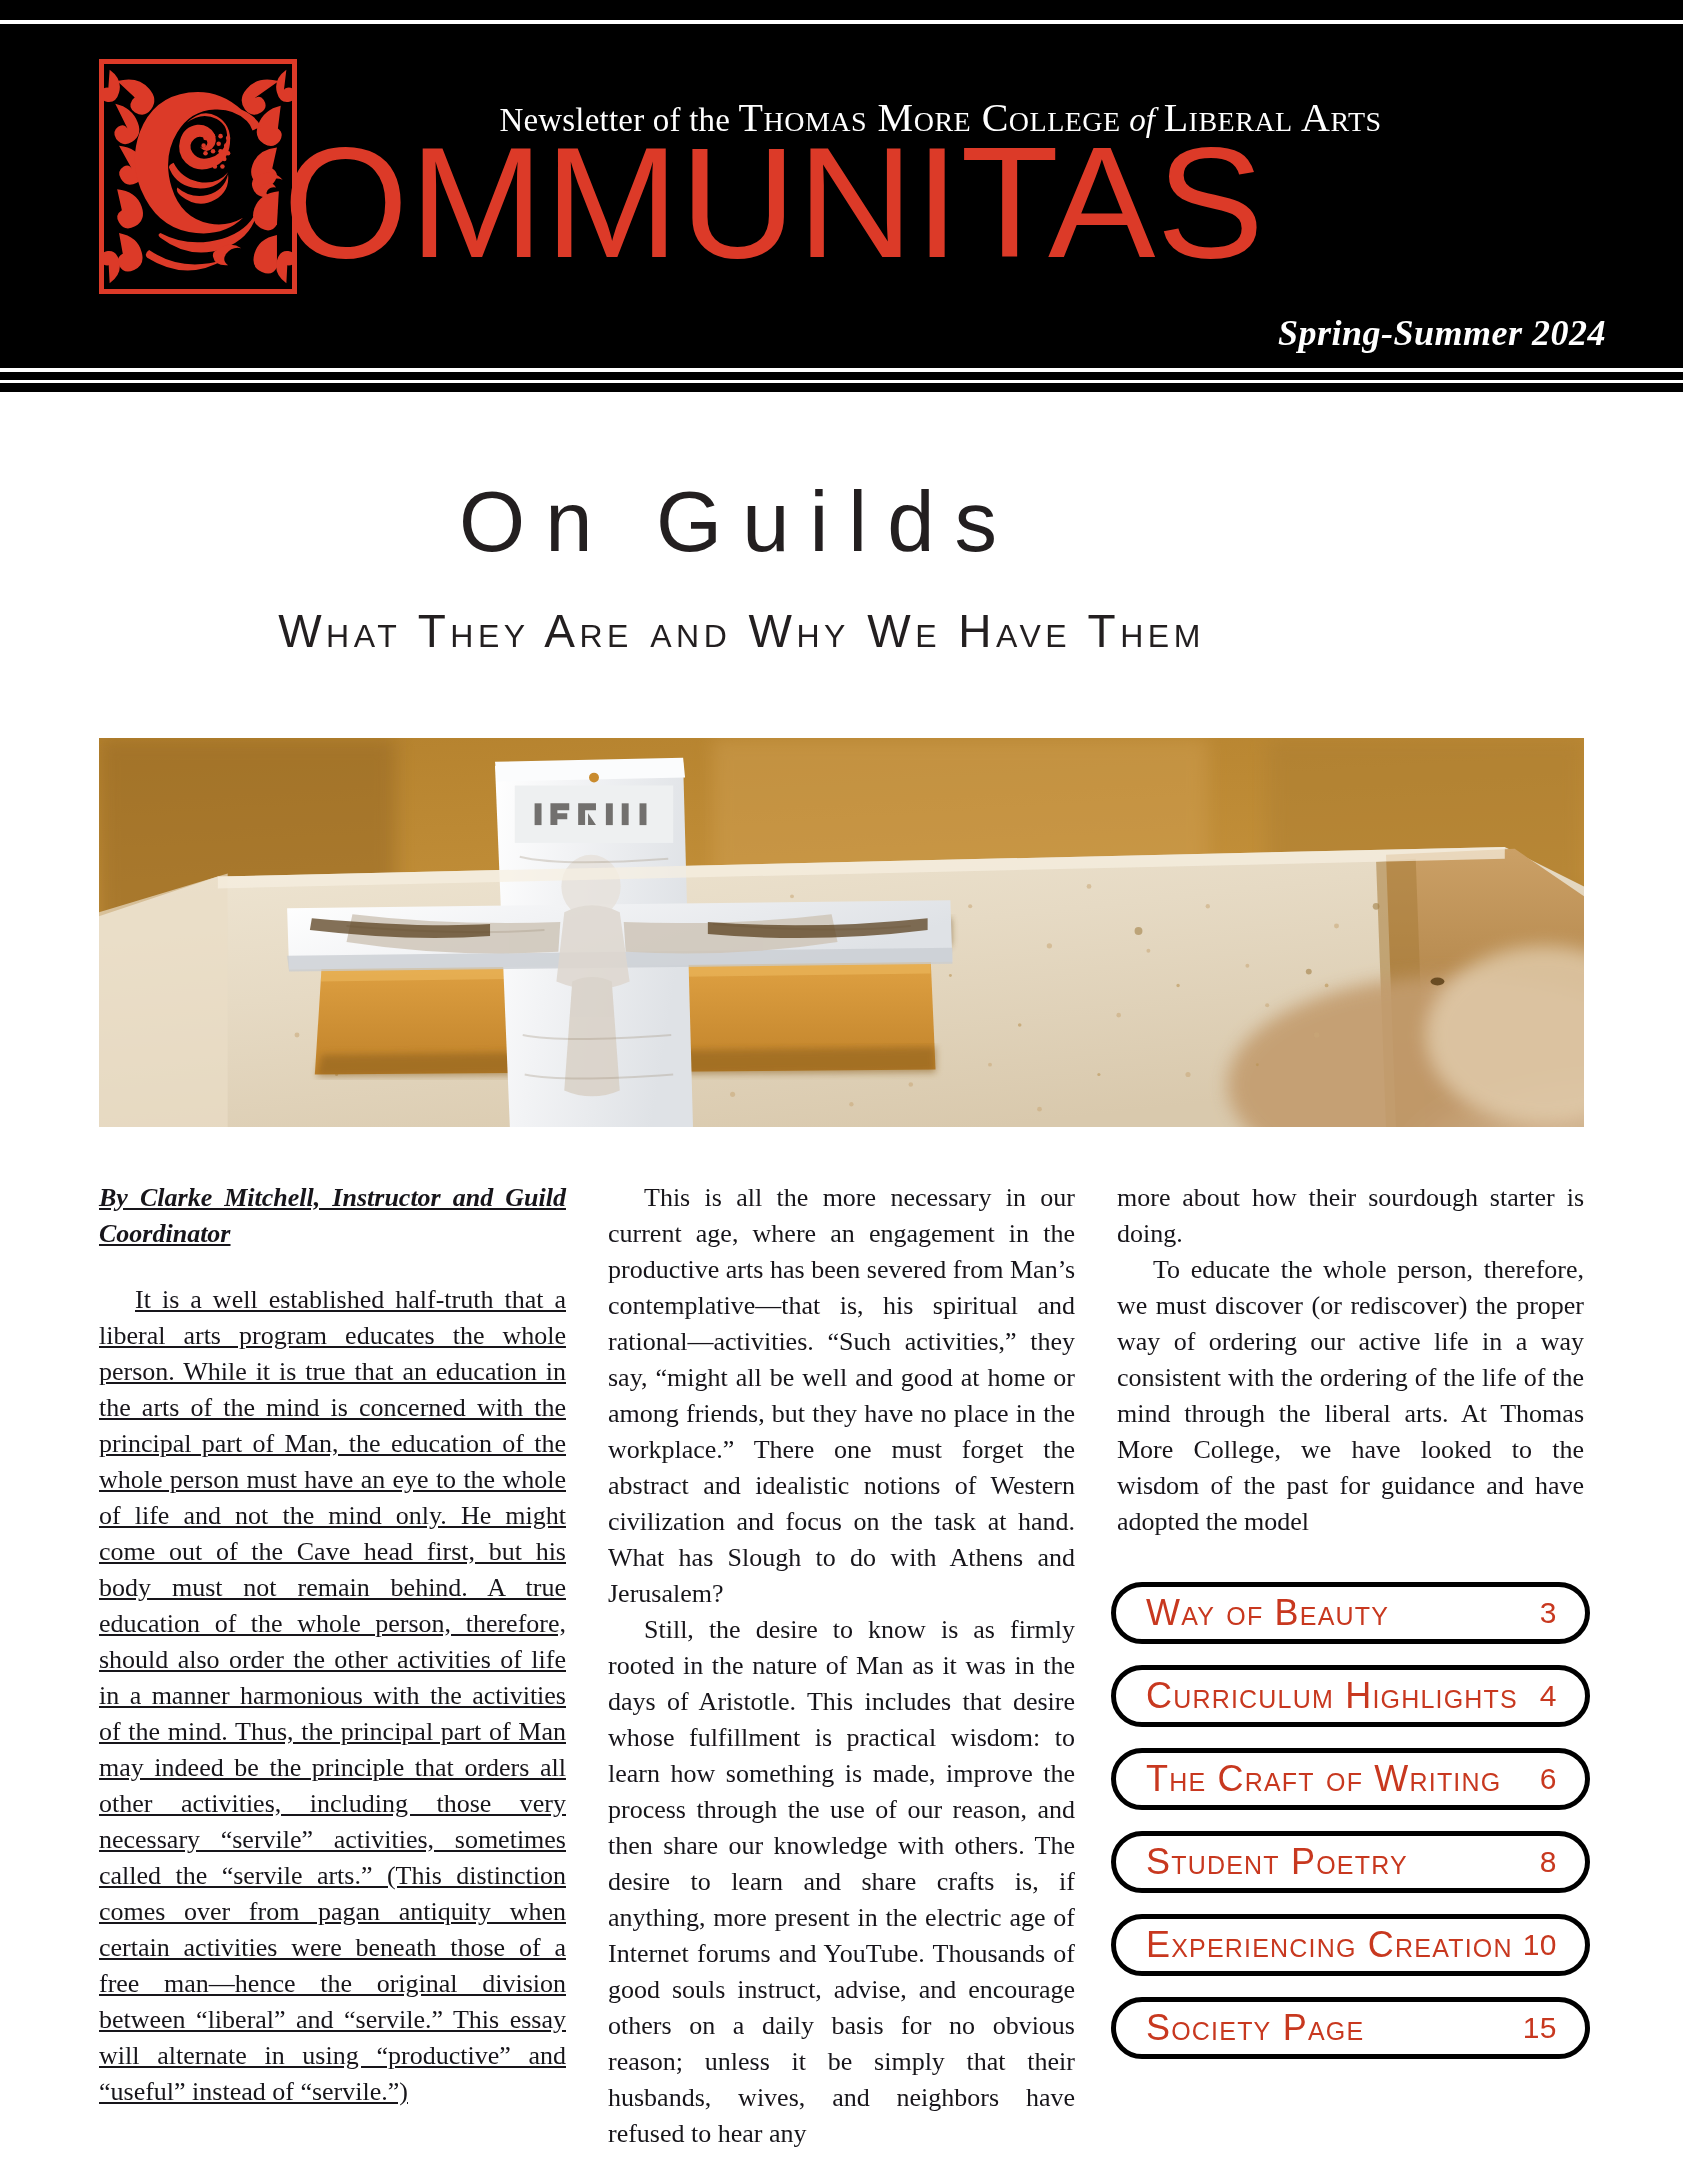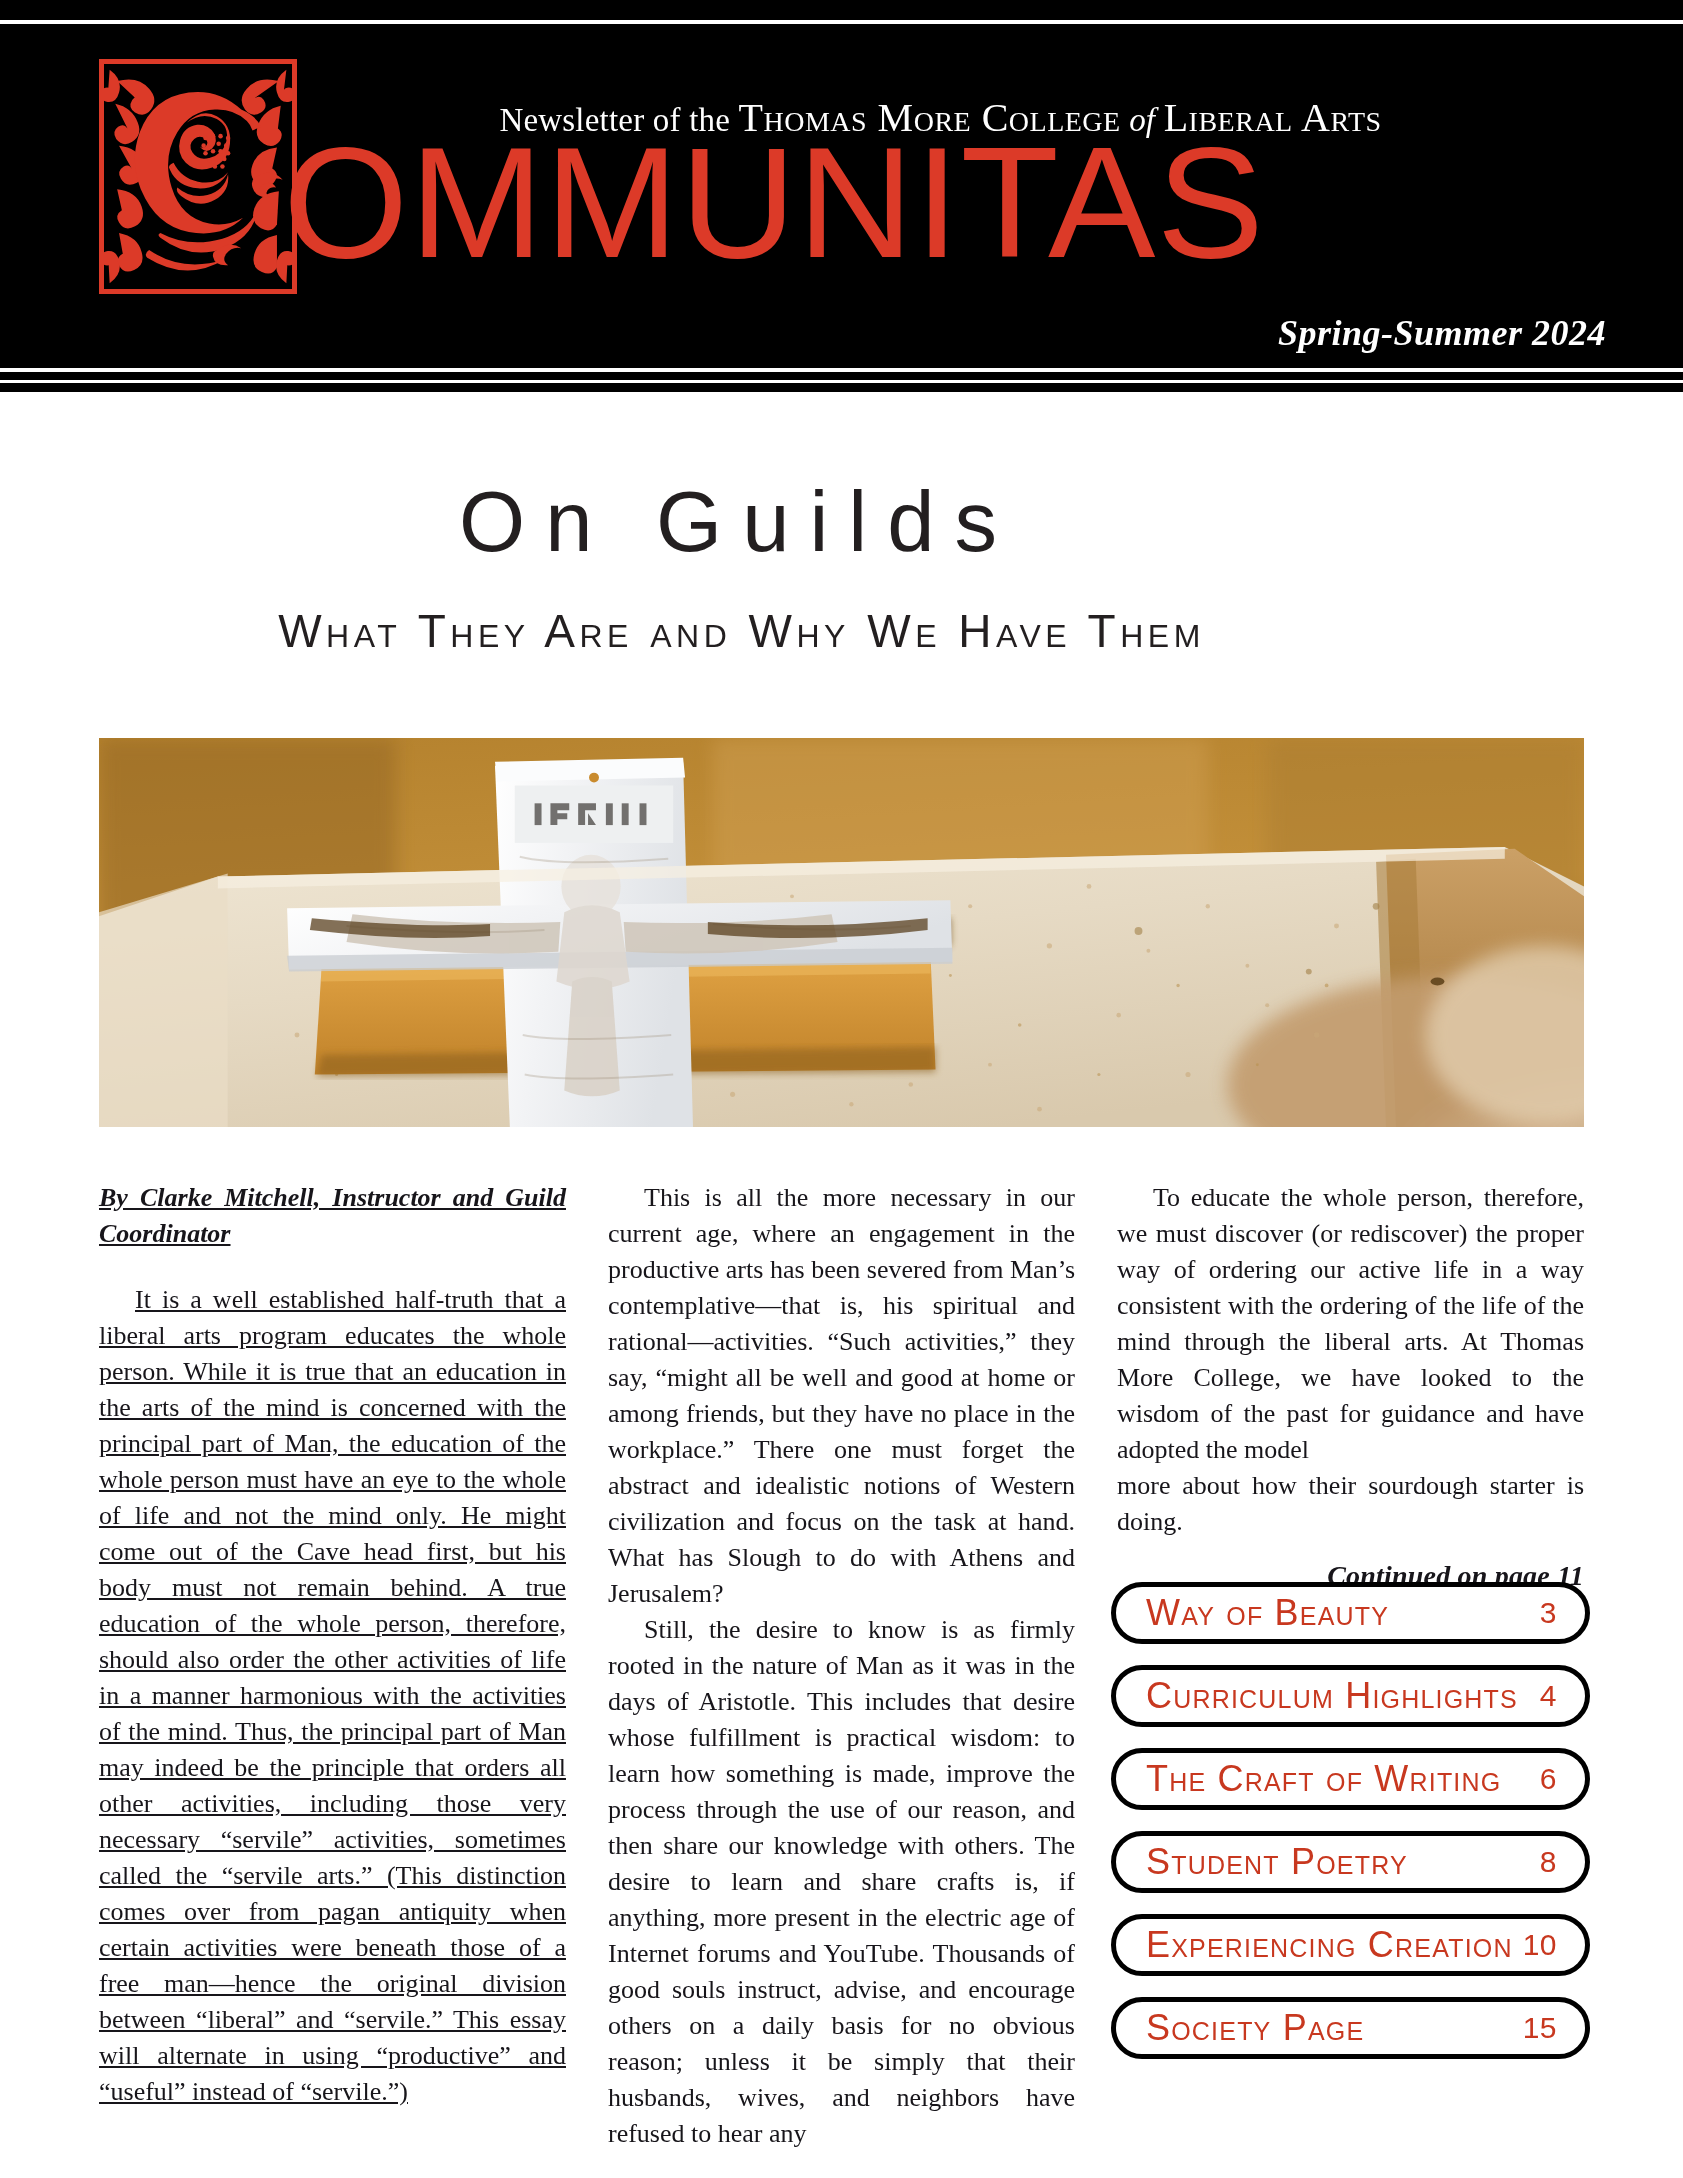--- a/index.html
+++ b/index.html
@@ -468,23 +468,22 @@
   <p class="byline">By Clarke Mitchell, Instructor and Guild Coordinator</p>
   <p class="body">It is a well established half-truth that a liberal arts program educates the whole person. While it is true that an education in the arts of the mind is concerned with the principal part of Man, the education of the whole person must have an eye to the whole of life and not the mind only. He might come out of the Cave head first, but his body must not remain behind. A true education of the whole person, therefore, should also order the other activities of life in a manner harmonious with the activities of the mind. Thus, the principal part of Man may indeed be the principle that orders all other activities, including those very necessary “servile” activities, sometimes called the “servile arts.” (This distinction comes over from pagan antiquity when certain activities were beneath those of a free man—hence the original division between “liberal” and “servile.” This essay will alternate in using “productive” and “useful” instead of “servile.”)</p>
 </div>
 
 <div class="col" id="col2">
   <p class="body">This is all the more necessary in our current age, where an engagement in the productive arts has been severed from Man’s contemplative—that is, his spiritual and rational—activities. “Such activities,” they say, “might all be well and good at home or among friends, but they have no place in the workplace.” There one must forget the abstract and idealistic notions of Western civilization and focus on the task at hand. What has Slough to do with Athens and Jerusalem?</p>
   <p class="body">Still, the desire to know is as firmly rooted in the nature of Man as it was in the days of Aristotle. This includes that desire whose fulfillment is practical wisdom: to learn how something is made, improve the process through the use of our reason, and then share our knowledge with others. The desire to learn and share crafts is, if anything, more present in the electric age of Internet forums and YouTube. Thousands of good souls instruct, advise, and encourage others on a daily basis for no obvious reason; unless it be simply that their husbands, wives, and neighbors have refused to hear any</p>
 </div>
 
 <div class="col" id="col3">
+  <p class="body noindent">more about how their sourdough starter is doing.</p>
   <p class="body">To educate the whole person, therefore, we must discover (or rediscover) the proper way of ordering our active life in a way consistent with the ordering of the life of the mind through the liberal arts. At Thomas More College, we have looked to the wisdom of the past for guidance and have adopted the model</p>
-  <p class="body noindent">more about how their sourdough starter is doing.</p>
-  <p class="continued">Continued on page 11</p>
 </div>
 
 <div class="toc">
   <div class="toc-item">
     <span class="toc-label">Way of Beauty</span>
     <span class="toc-page">3</span>
   </div>
   <div class="toc-item">
     <span class="toc-label">Curriculum Highlights</span>
     <span class="toc-page">4</span>

